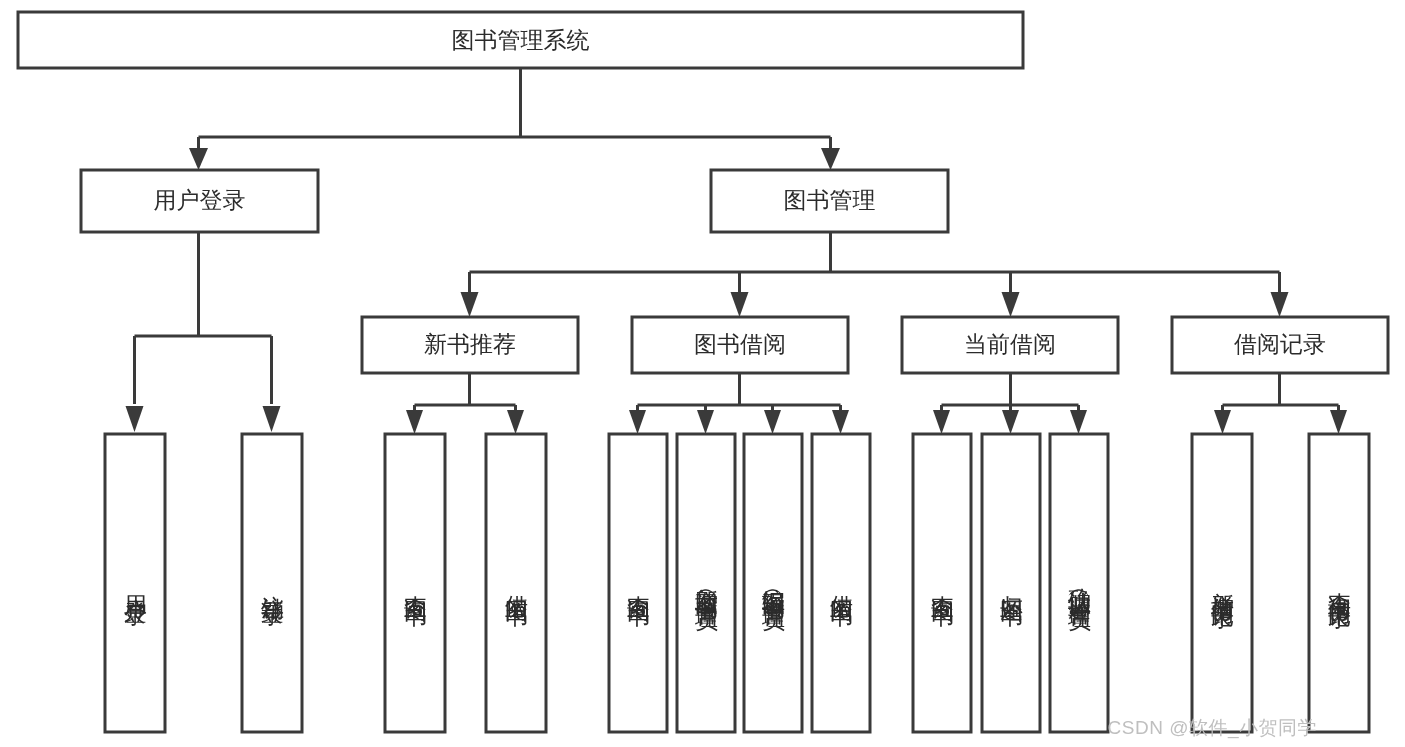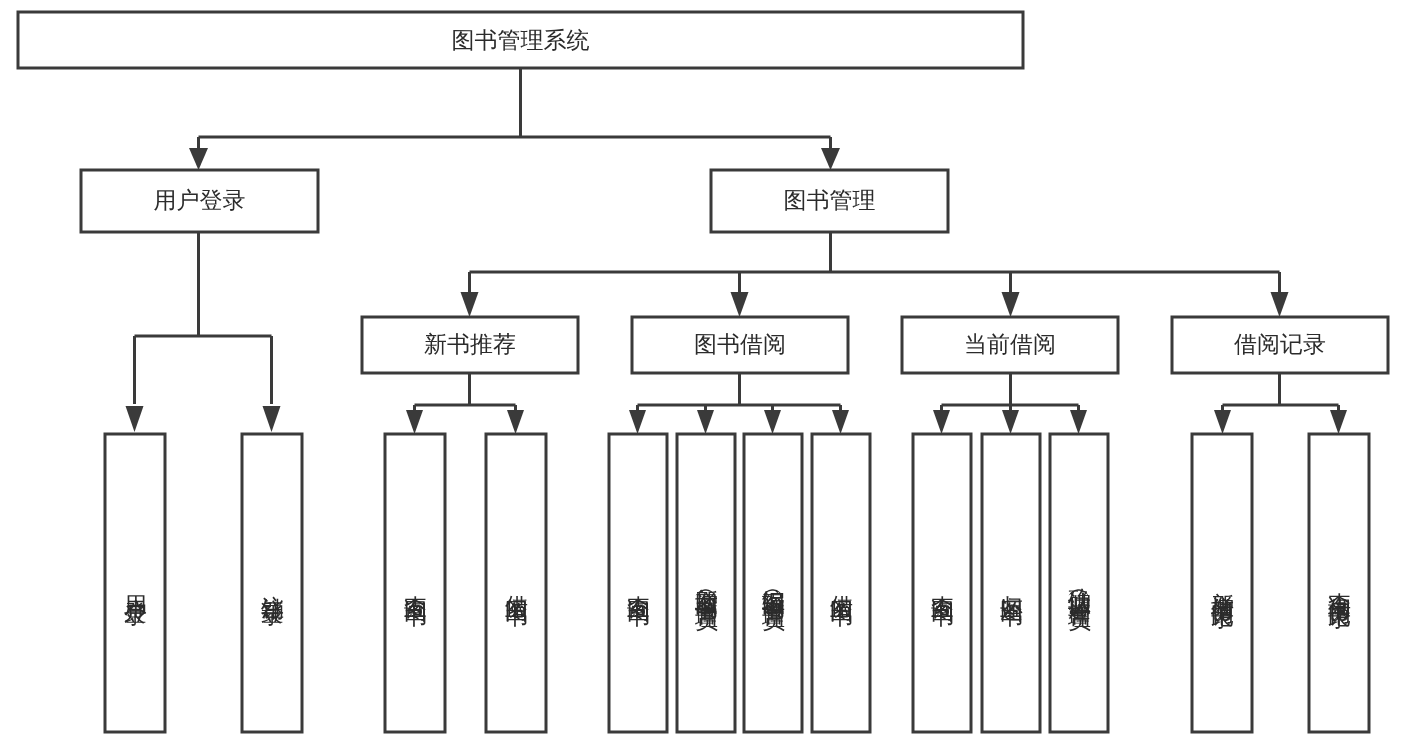--- a/index.html
+++ b/index.html
@@ -218,14 +218,15 @@
   <div class="node-label-vertical" style="left:913px; top:434px; width:58px; height:298px; display:flex; align-items:center; justify-content:center;">查询图书</div>
 
   <div class="node-label-vertical" style="left:982px; top:434px; width:58px; height:298px; display:flex; align-items:center; justify-content:center;">归还图书</div>
 
   <div class="node-label-vertical" style="left:1050px; top:434px; width:58px; height:298px; display:flex; align-items:center; justify-content:center;">确认归还（管理员）</div>
 
   <div class="node-label-vertical" style="left:1192px; top:434px; width:60px; height:298px; display:flex; align-items:center; justify-content:center;">新增借阅记录</div>
 
   <div class="node-label-vertical" style="left:1309px; top:434px; width:60px; height:298px; display:flex; align-items:center; justify-content:center;">查询借阅记录</div>
 
+  <div class="watermark">CSDN @软件_小贺同学</div>
 
 </div>
 
 </body></html>

